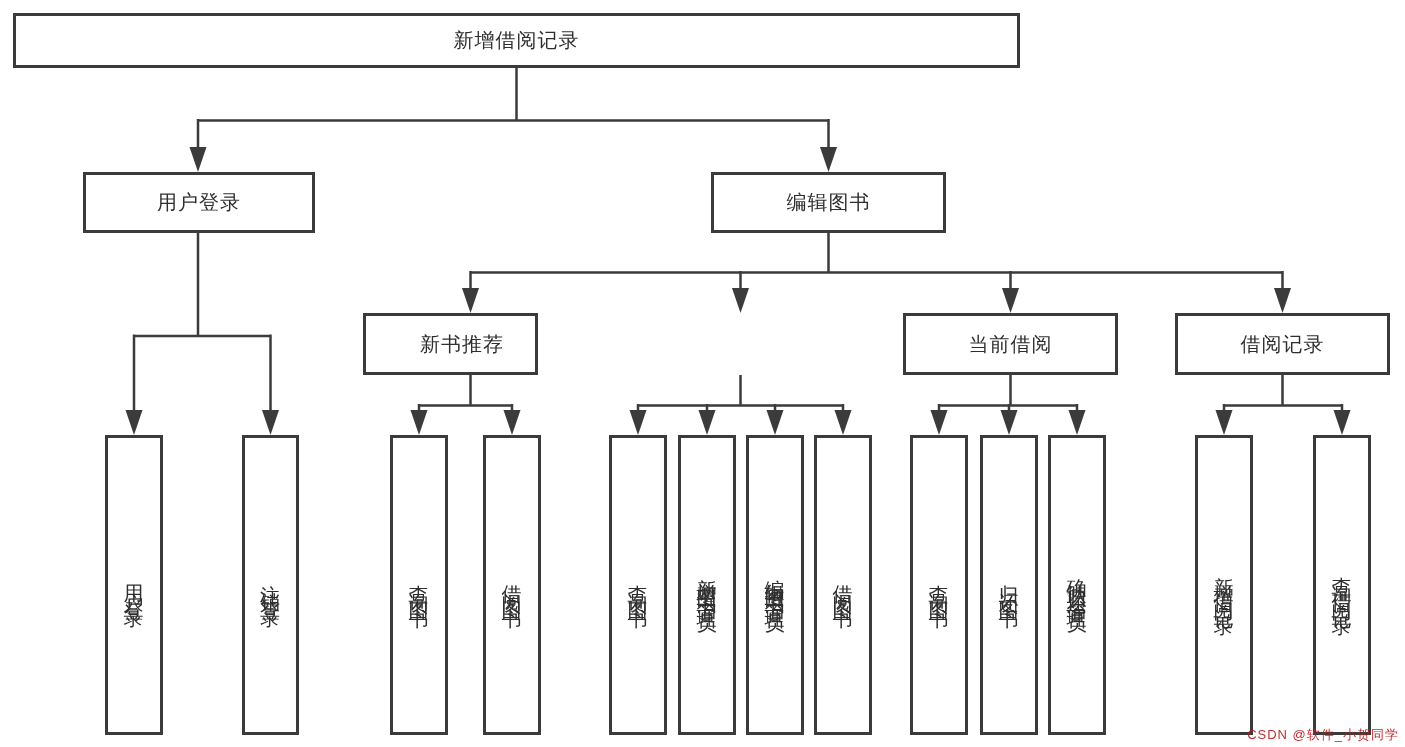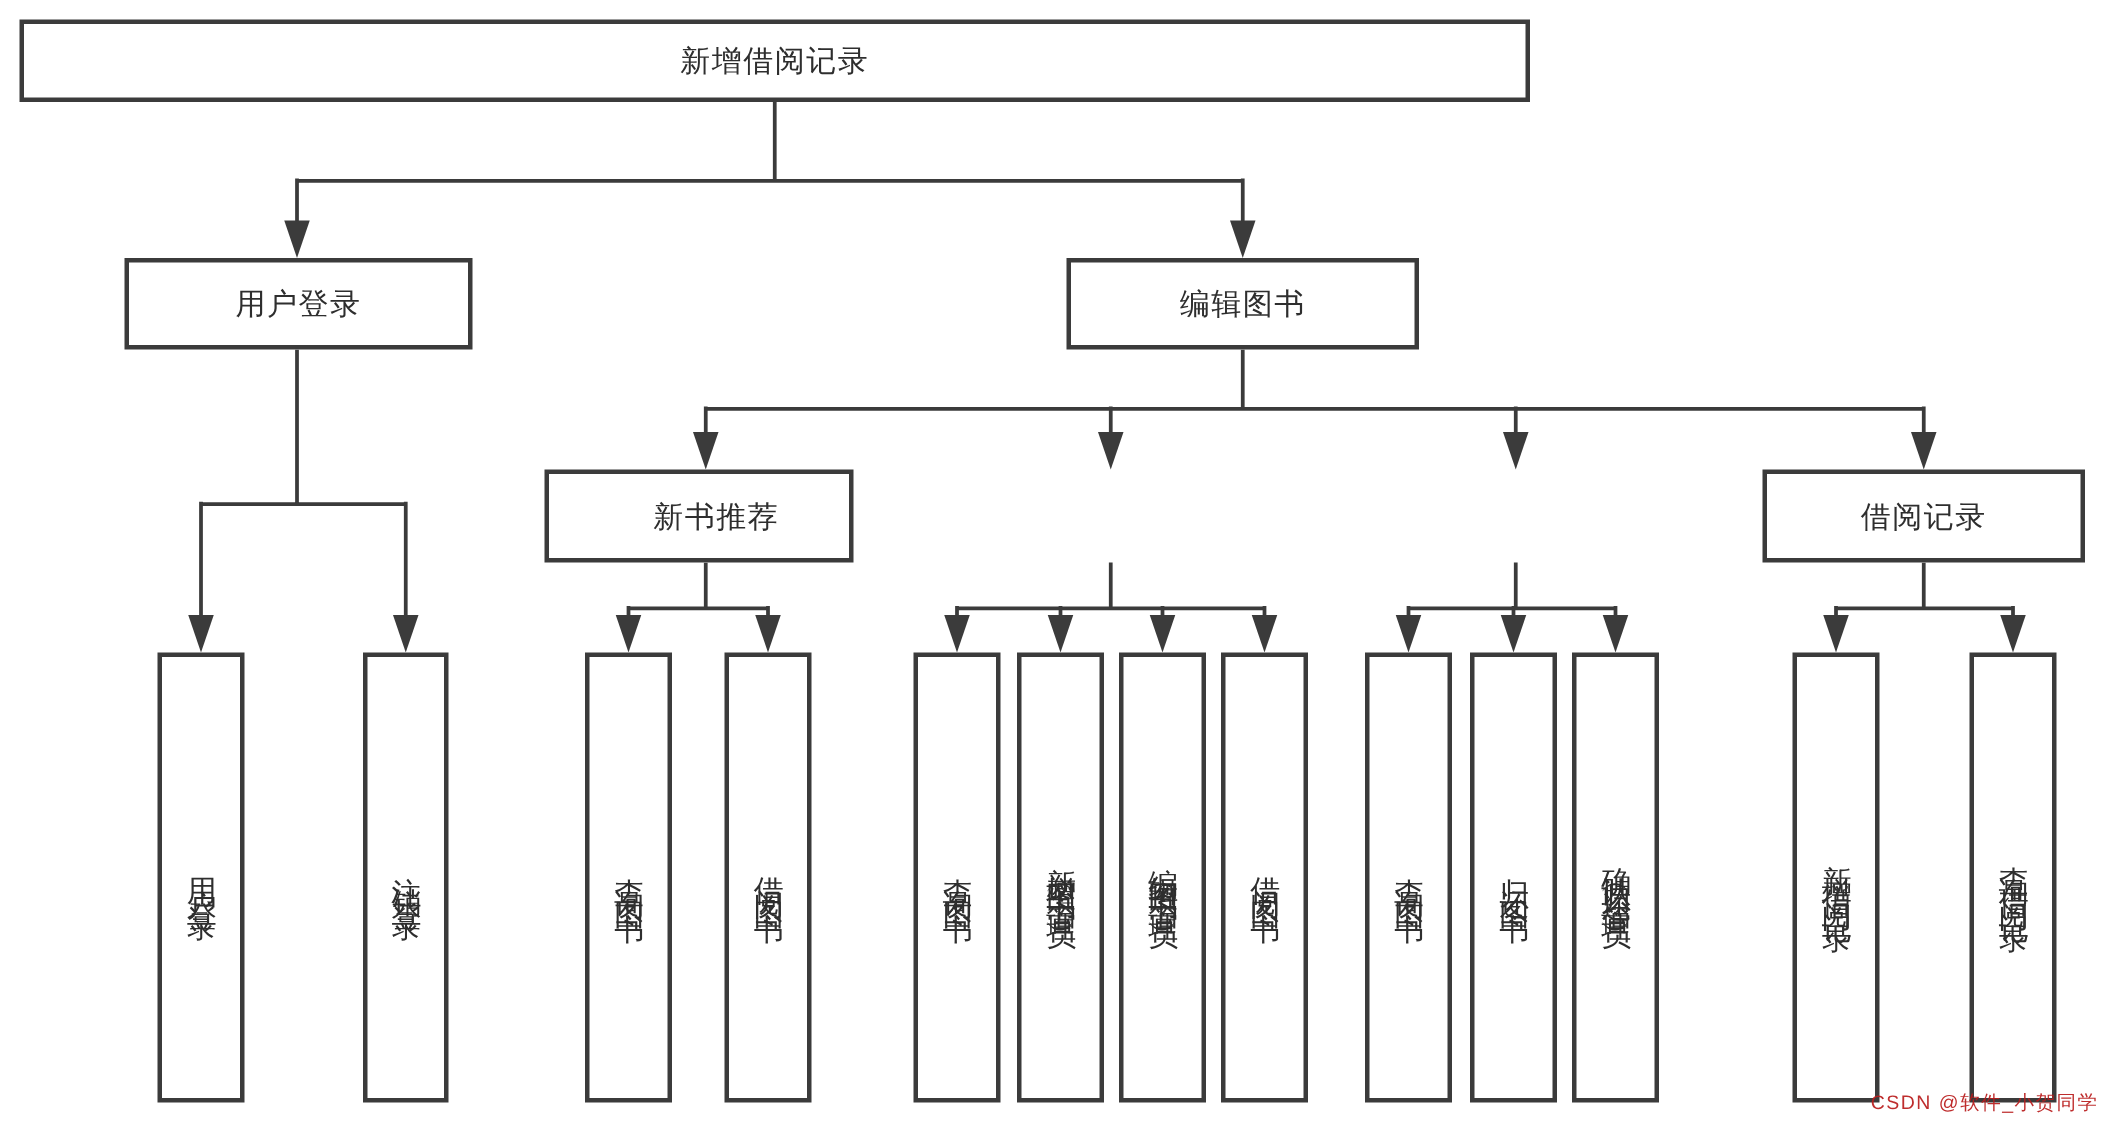--- a/index.html
+++ b/index.html
@@ -94,22 +94,25 @@
     <span>新增借阅记录</span>
   </div>
 
   <div class="node" style="left:83px;top:172px;width:232px;height:61px;">
     <span>用户登录</span>
   </div>
   <div class="node" style="left:711px;top:172px;width:235px;height:61px;">
     <span>编辑图书</span>
   </div>
 
-  <div class="node" style="left:363px;top:313px;width:206px;height:62px;padding-left:23px;">
+  <div class="node" style="left:363px;top:313px;width:175px;height:62px;padding-left:23px;">
     <span>新书推荐</span>
+  </div>
+  <div class="node" style="left:903px;top:313px;width:215px;height:62px;">
+    <span>当前借阅</span>
   </div>
   <div class="node" style="left:1175px;top:313px;width:215px;height:62px;">
     <span>借阅记录</span>
   </div>
 
   <div class="node leaf" style="left:105px;top:435px;width:58px;height:300px;">
     <span>用户登录</span>
   </div>
   <div class="node leaf" style="left:242px;top:435px;width:57px;height:300px;">
     <span>注销登录</span>

